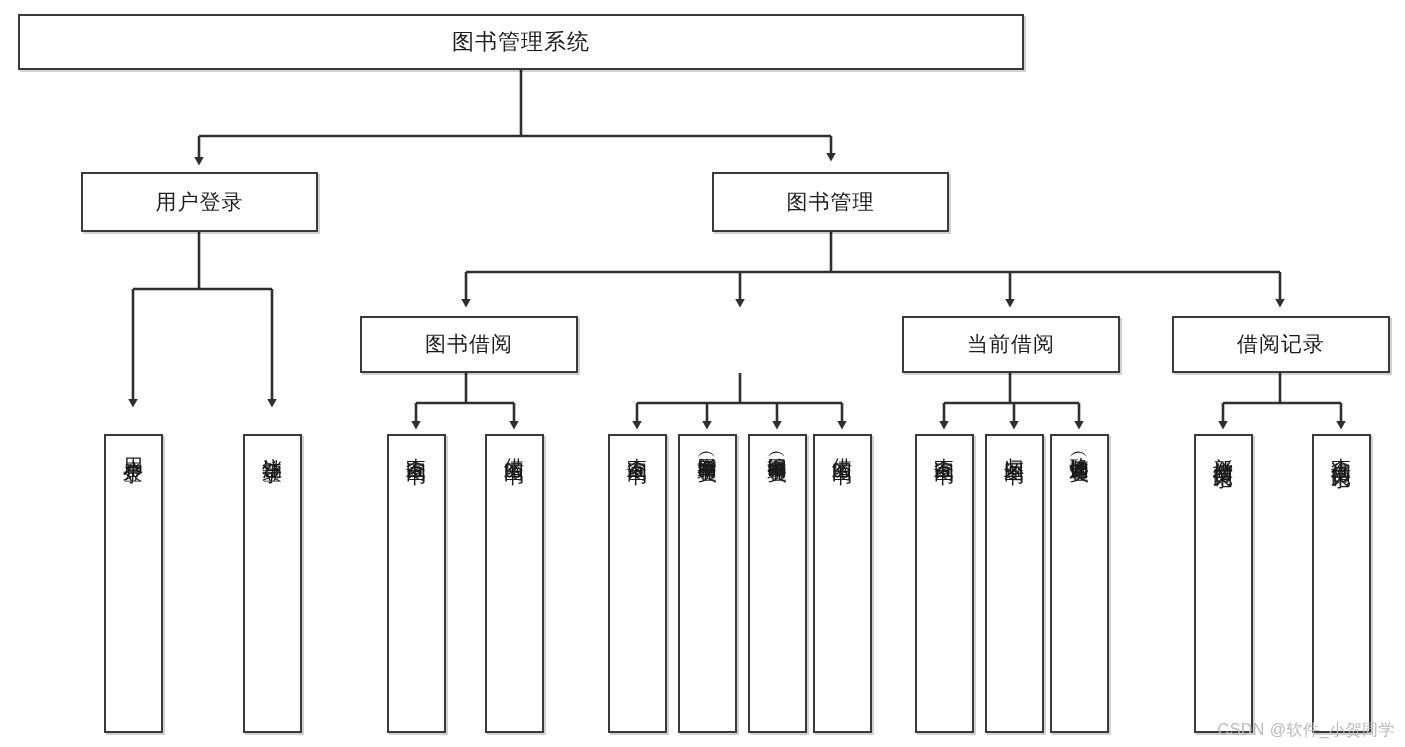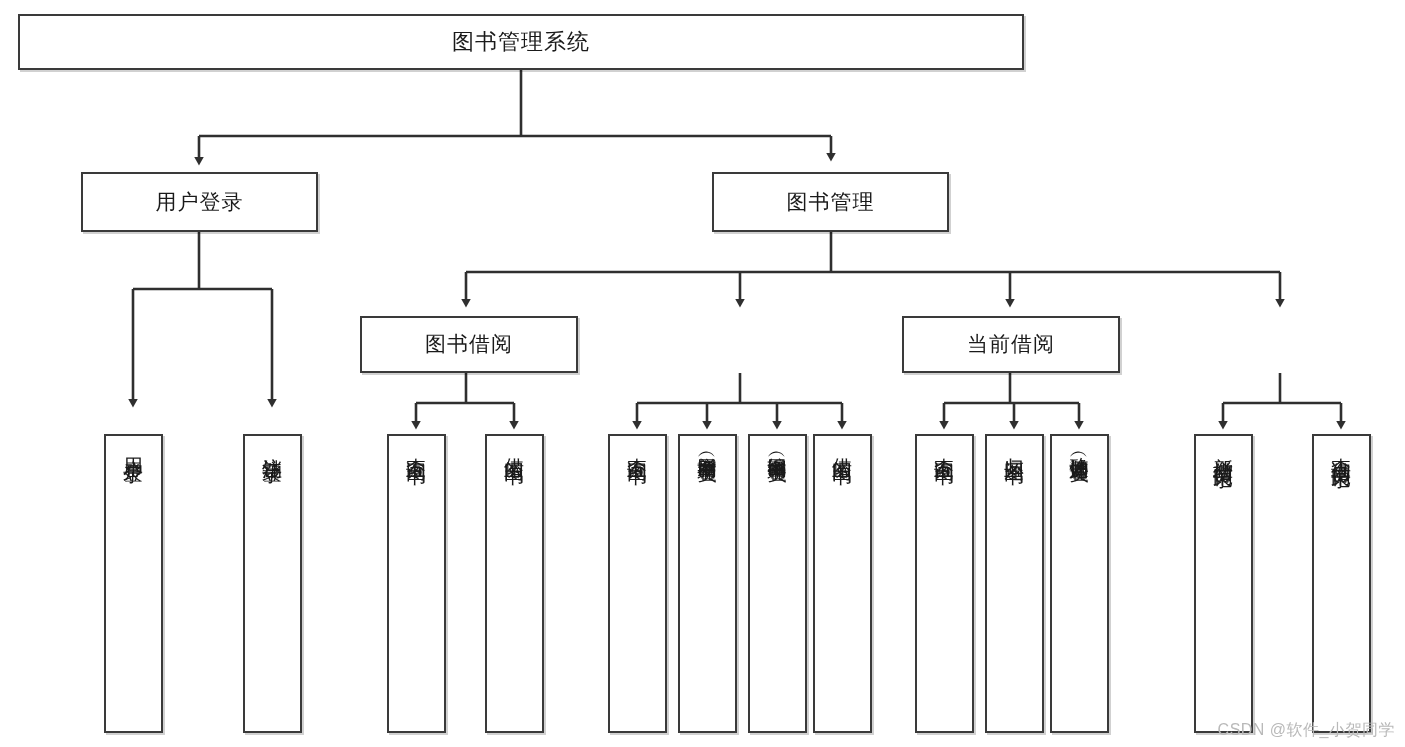--- a/index.html
+++ b/index.html
@@ -149,20 +149,23 @@
 
   <div class="node horiz" style="left:360px; top:316px; width:218px; height:57px;">
     <span class="label">图书借阅</span>
   </div>
 
 
   <div class="node horiz" style="left:902px; top:316px; width:218px; height:57px;">
     <span class="label">当前借阅</span>
   </div>
 
+  <div class="node horiz" style="left:1172px; top:316px; width:218px; height:57px;">
+    <span class="label">借阅记录</span>
+  </div>
 
   <div class="node vert" style="left:104px; top:434px; width:59px; height:299px;">
     <span class="label">用户登录</span>
   </div>
 
   <div class="node vert" style="left:243px; top:434px; width:59px; height:299px;">
     <span class="label">注销登录</span>
   </div>
 
   <div class="node vert" style="left:387px; top:434px; width:59px; height:299px;">

